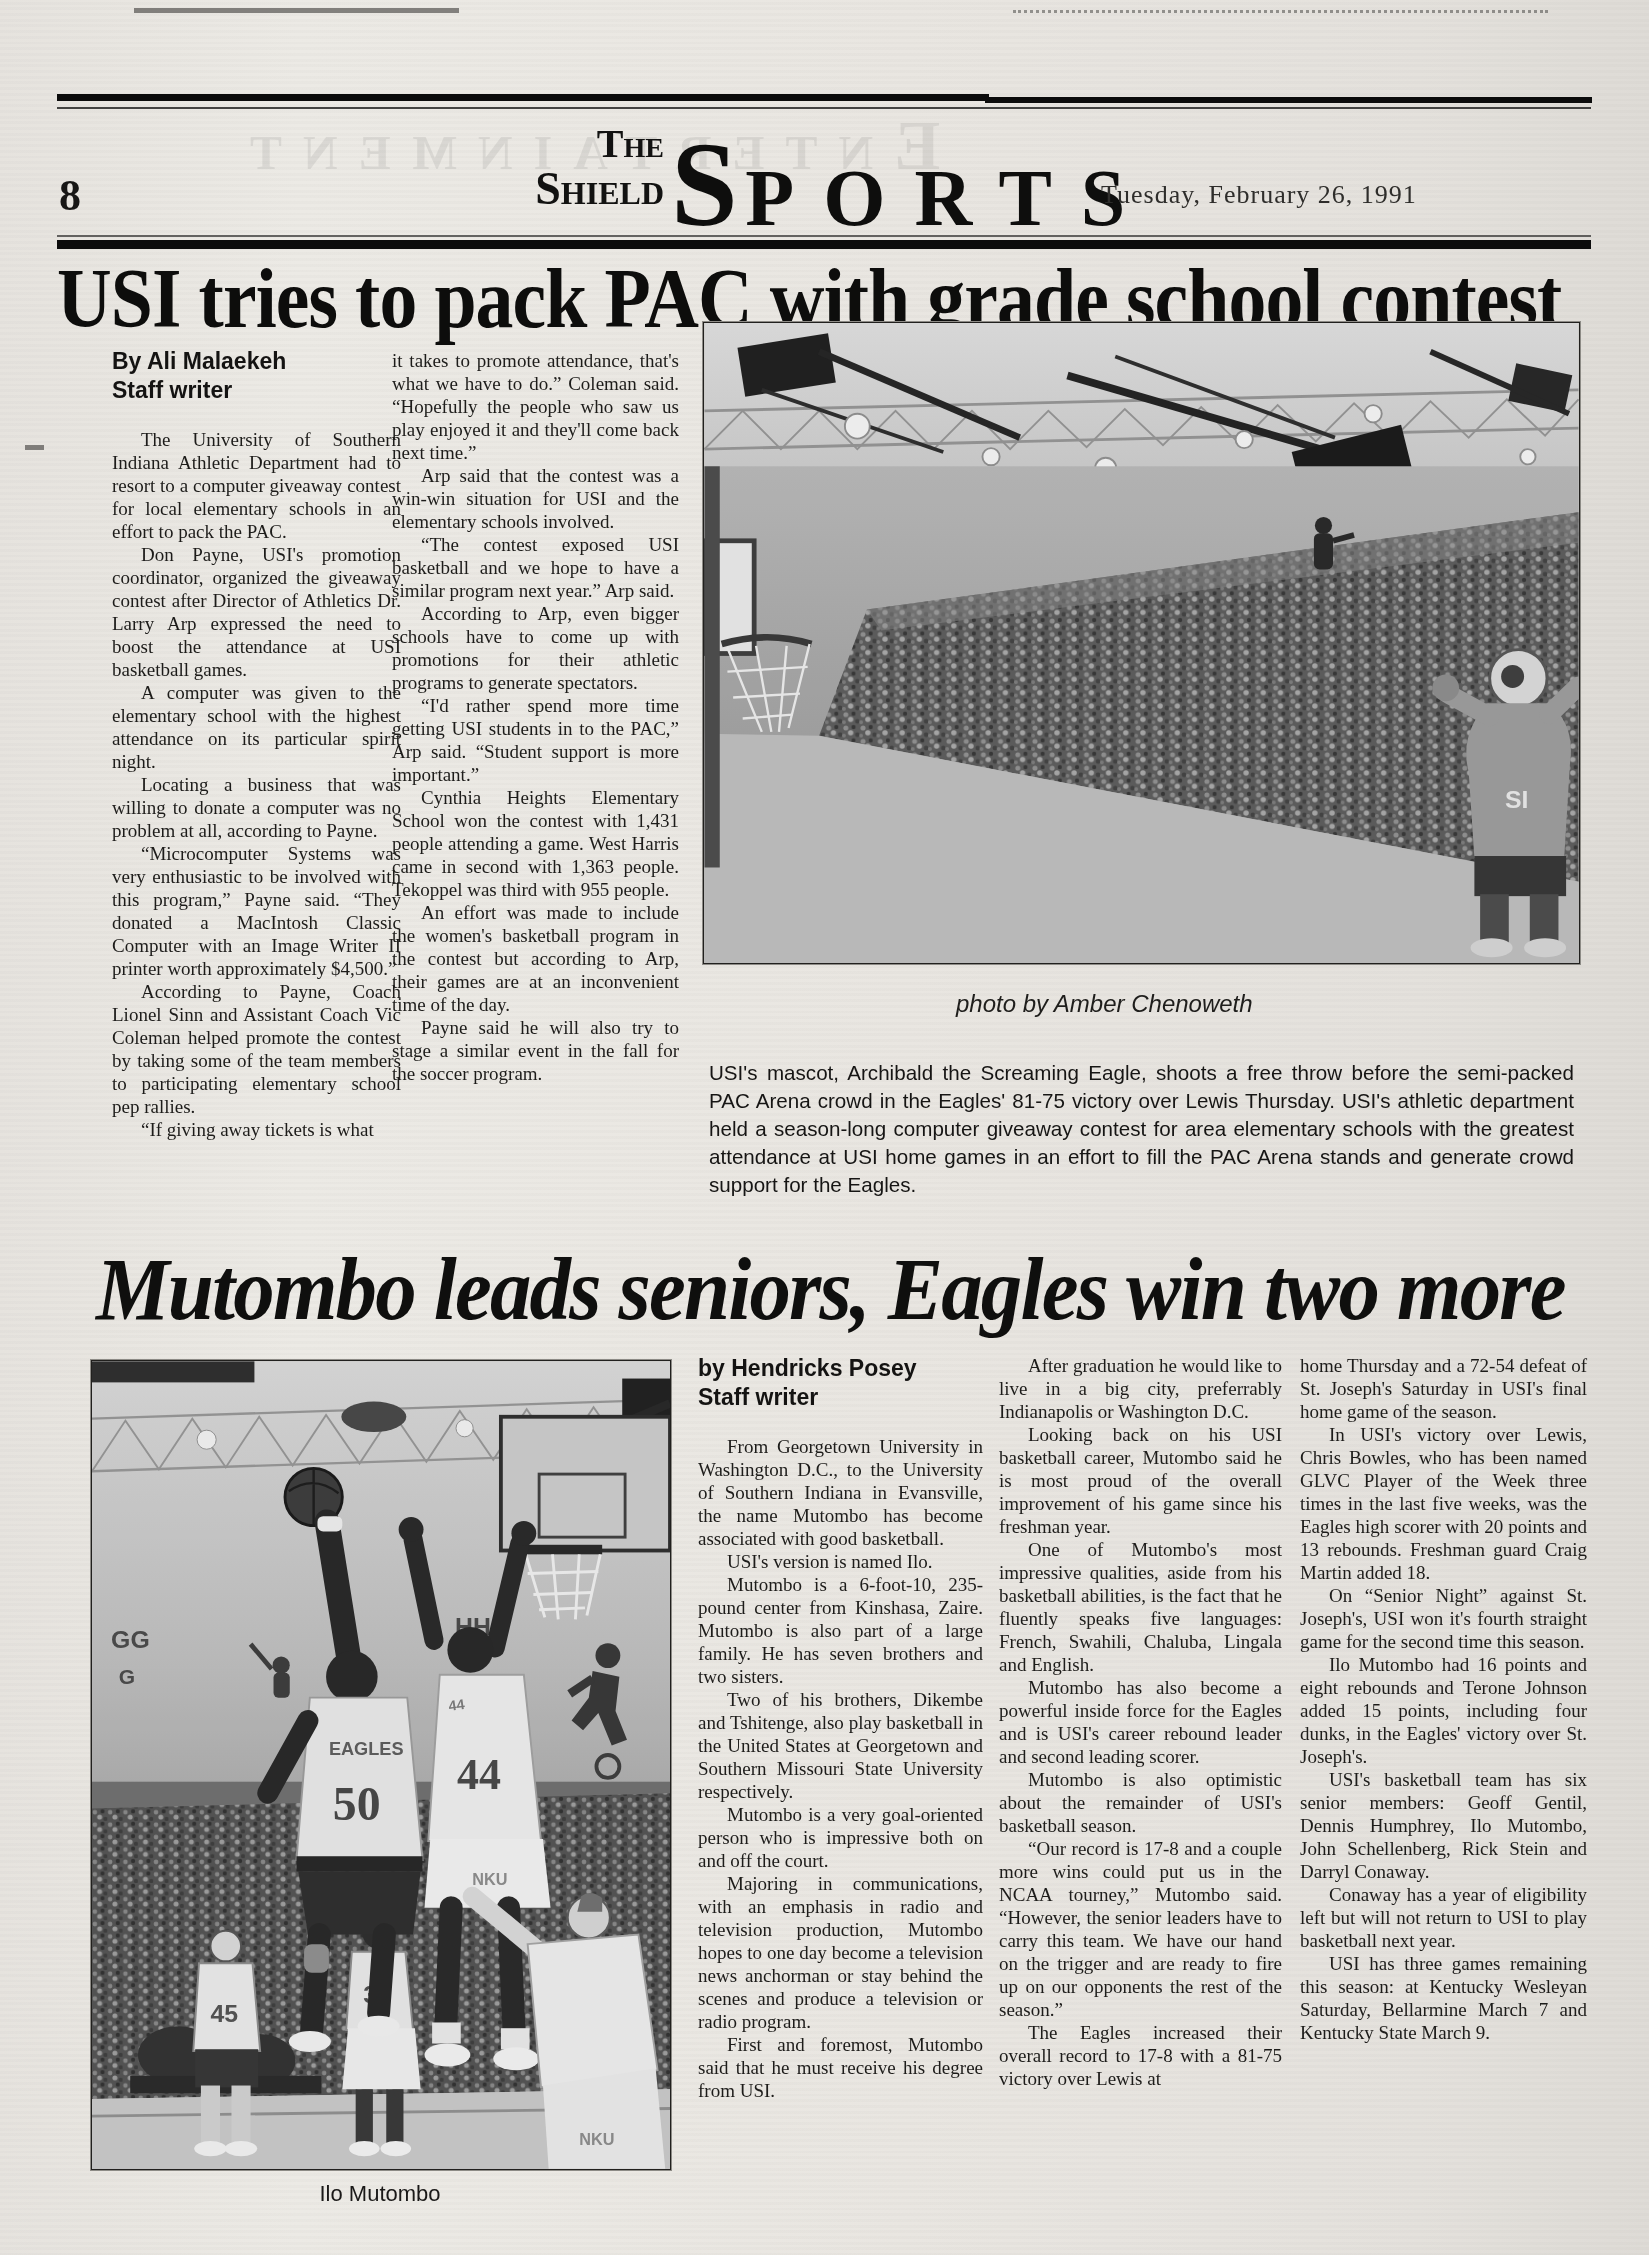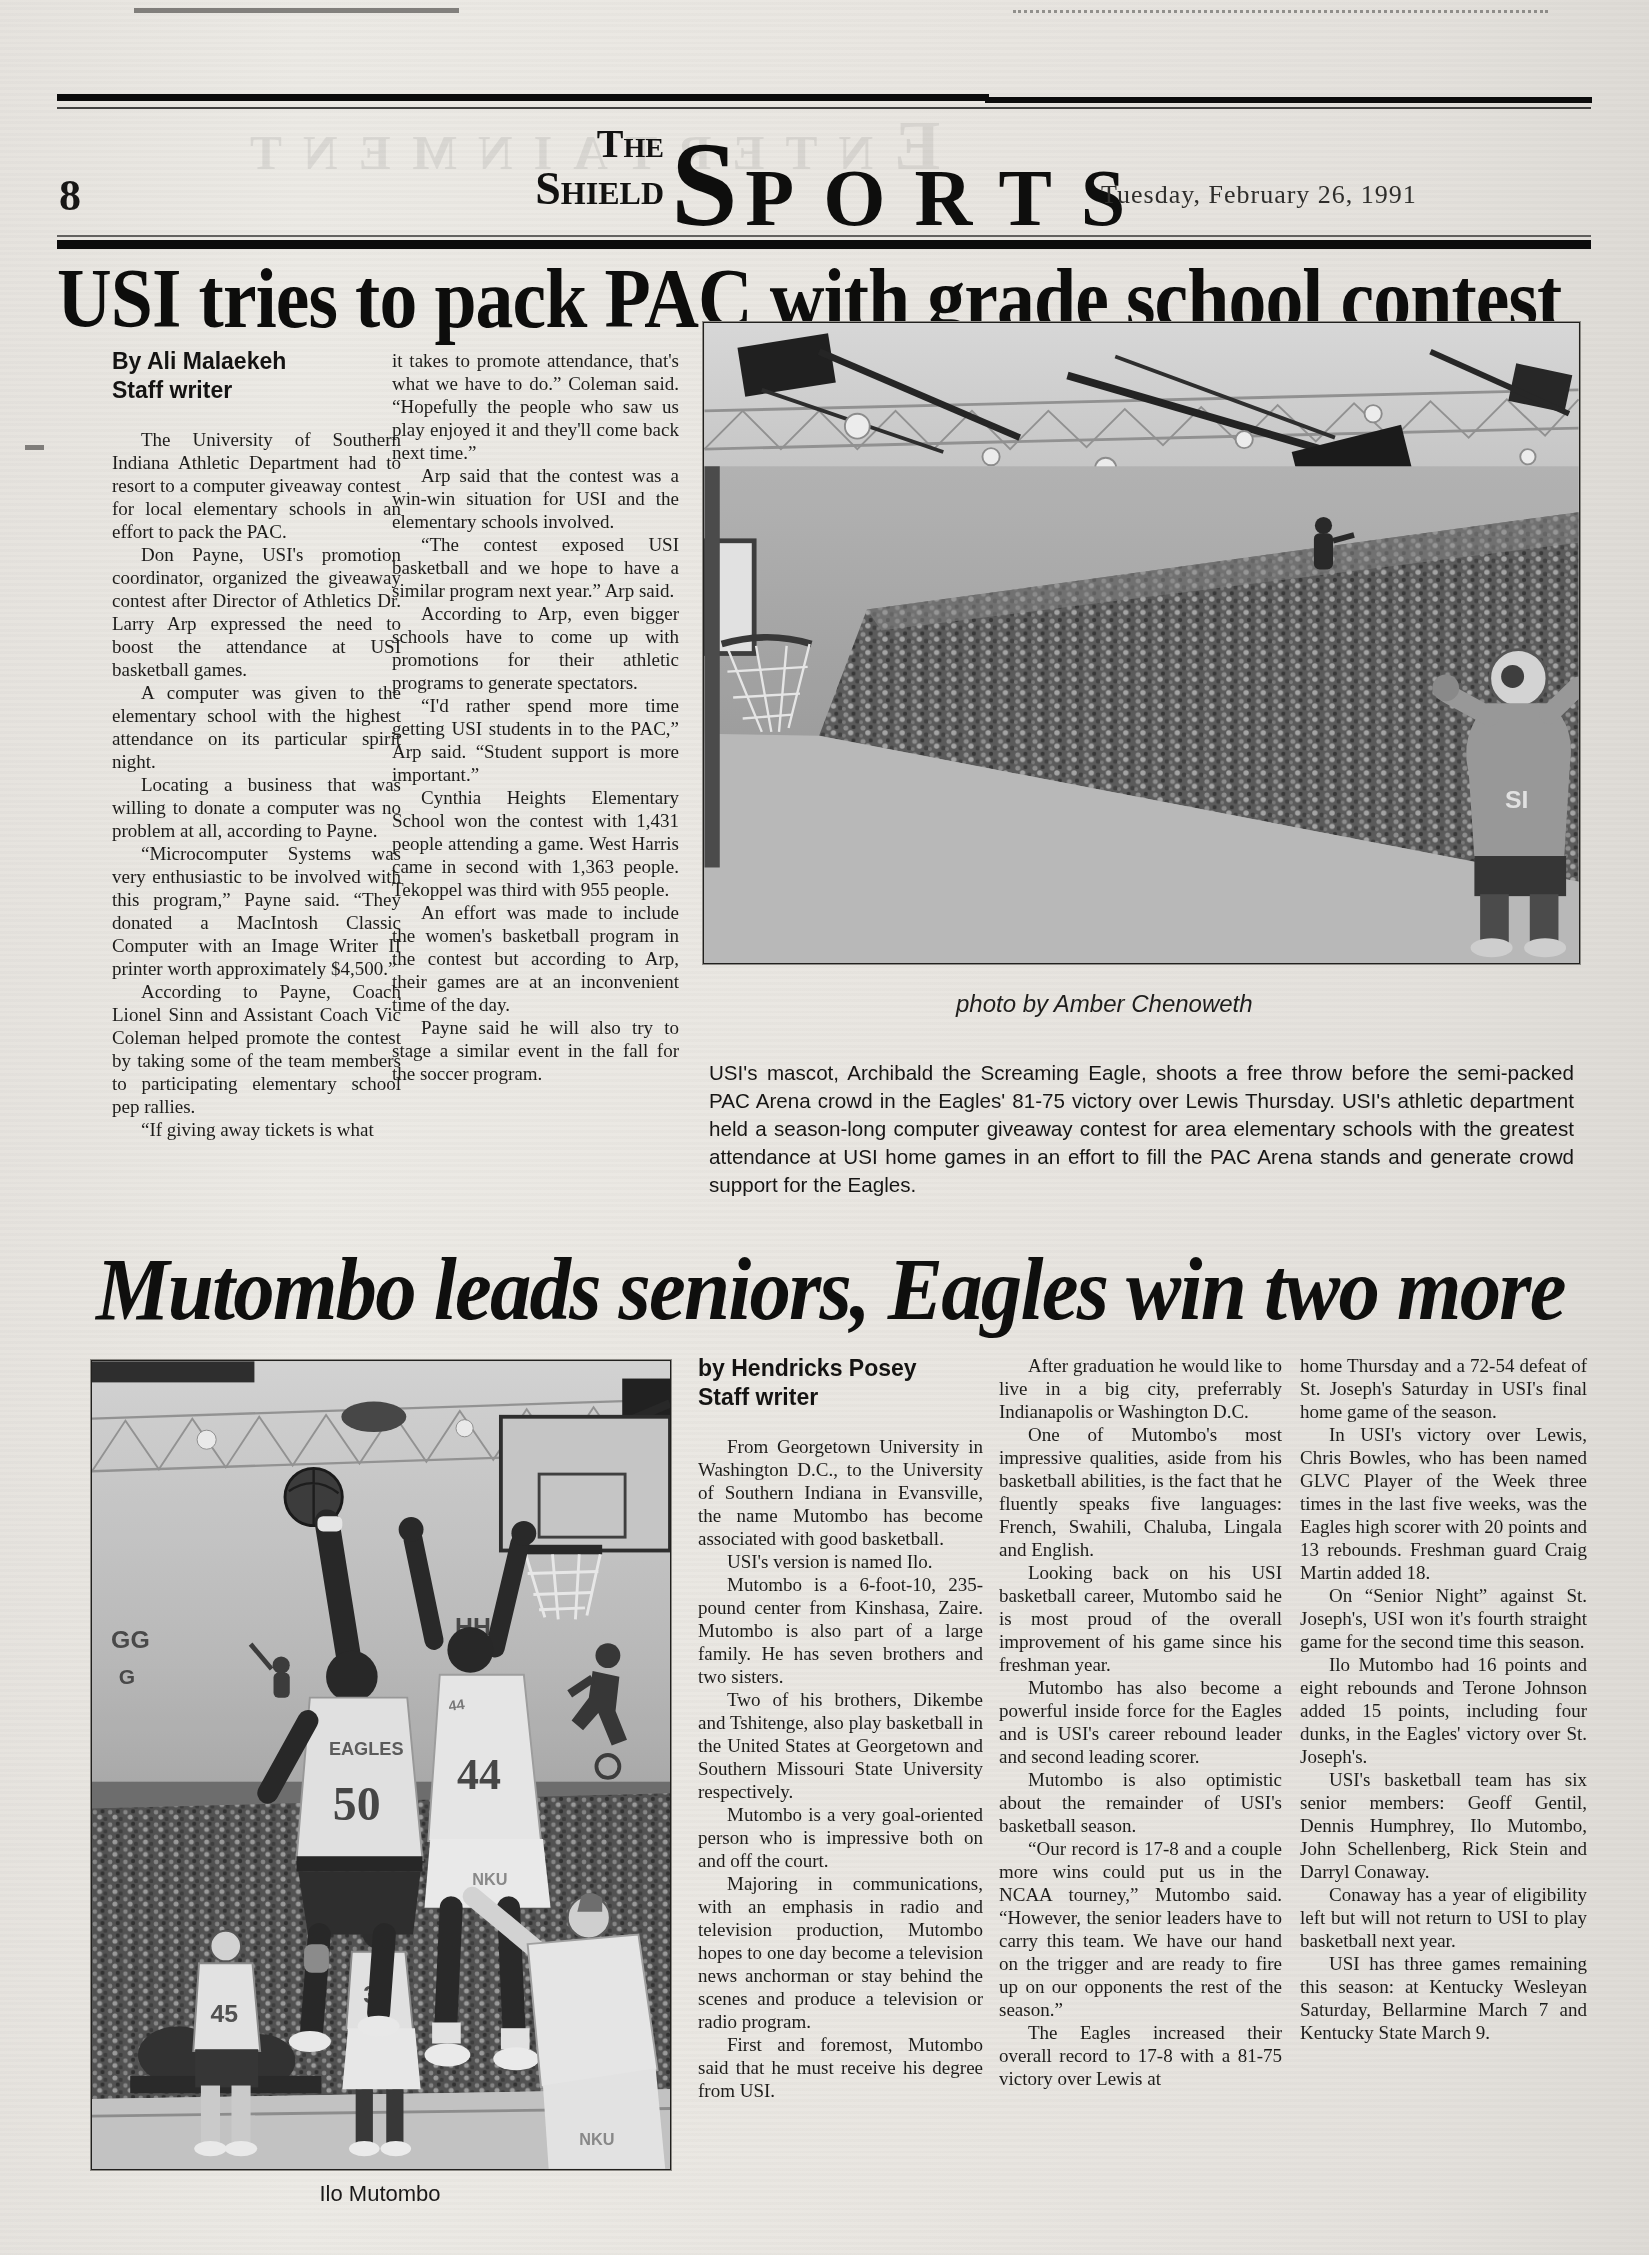--- a/index.html
+++ b/index.html
@@ -393,22 +393,22 @@
         <p>USI's version is named Ilo.</p>
         <p>Mutombo is a 6-foot-10, 235-pound center from Kinshasa, Zaire. Mutombo is also part of a large family. He has seven brothers and two sisters.</p>
         <p>Two of his brothers, Dikembe and Tshitenge, also play basketball in the United States at Georgetown and Southern Missouri State University respectively.</p>
         <p>Mutombo is a very goal-oriented person who is impressive both on and off the court.</p>
         <p>Majoring in communications, with an emphasis in radio and television production, Mutombo hopes to one day become a television news anchorman or stay behind the scenes and produce a television or radio program.</p>
         <p>First and foremost, Mutombo said that he must receive his degree from USI.</p>
       </div>
   </div>
   <div class="abs col" style="left:999px;top:1354px;width:283px;">
       <p>After graduation he would like to live in a big city, preferrably Indianapolis or Washington D.C.</p>
+      <p>Looking back on his USI basketball career, Mutombo said he is most proud of the overall improvement of his game since his freshman year.</p>
       <p>One of Mutombo's most impressive qualities, aside from his basketball abilities, is the fact that he fluently speaks five languages: French, Swahili, Chaluba, Lingala and English.</p>
-      <p>Looking back on his USI basketball career, Mutombo said he is most proud of the overall improvement of his game since his freshman year.</p>
       <p>Mutombo has also become a powerful inside force for the Eagles and is USI's career rebound leader and second leading scorer.</p>
       <p>Mutombo is also optimistic about the remainder of USI's basketball season.</p>
       <p>“Our record is 17-8 and a couple more wins could put us in the NCAA tourney,” Mutombo said. “However, the senior leaders have to carry this team. We have our hand on the trigger and are ready to fire up on our opponents the rest of the season.”</p>
       <p>The Eagles increased their overall record to 17-8 with a 81-75 victory over Lewis at</p>
     </div>
   <div class="abs col" style="left:1300px;top:1354px;width:287px;">
       <p class="flush">home Thursday and a 72-54 defeat of St. Joseph's Saturday in USI's final home game of the season.</p>
       <p>In USI's victory over Lewis, Chris Bowles, who has been named GLVC Player of the Week three times in the last five weeks, was the Eagles high scorer with 20 points and 13 rebounds. Freshman guard Craig Martin added 18.</p>
       <p>On “Senior Night” against St. Joseph's, USI won it's fourth straight game for the second time this season.</p>
       <p>Ilo Mutombo had 16 points and eight rebounds and Terone Johnson added 15 points, including four dunks, in the Eagles' victory over St. Joseph's.</p>

